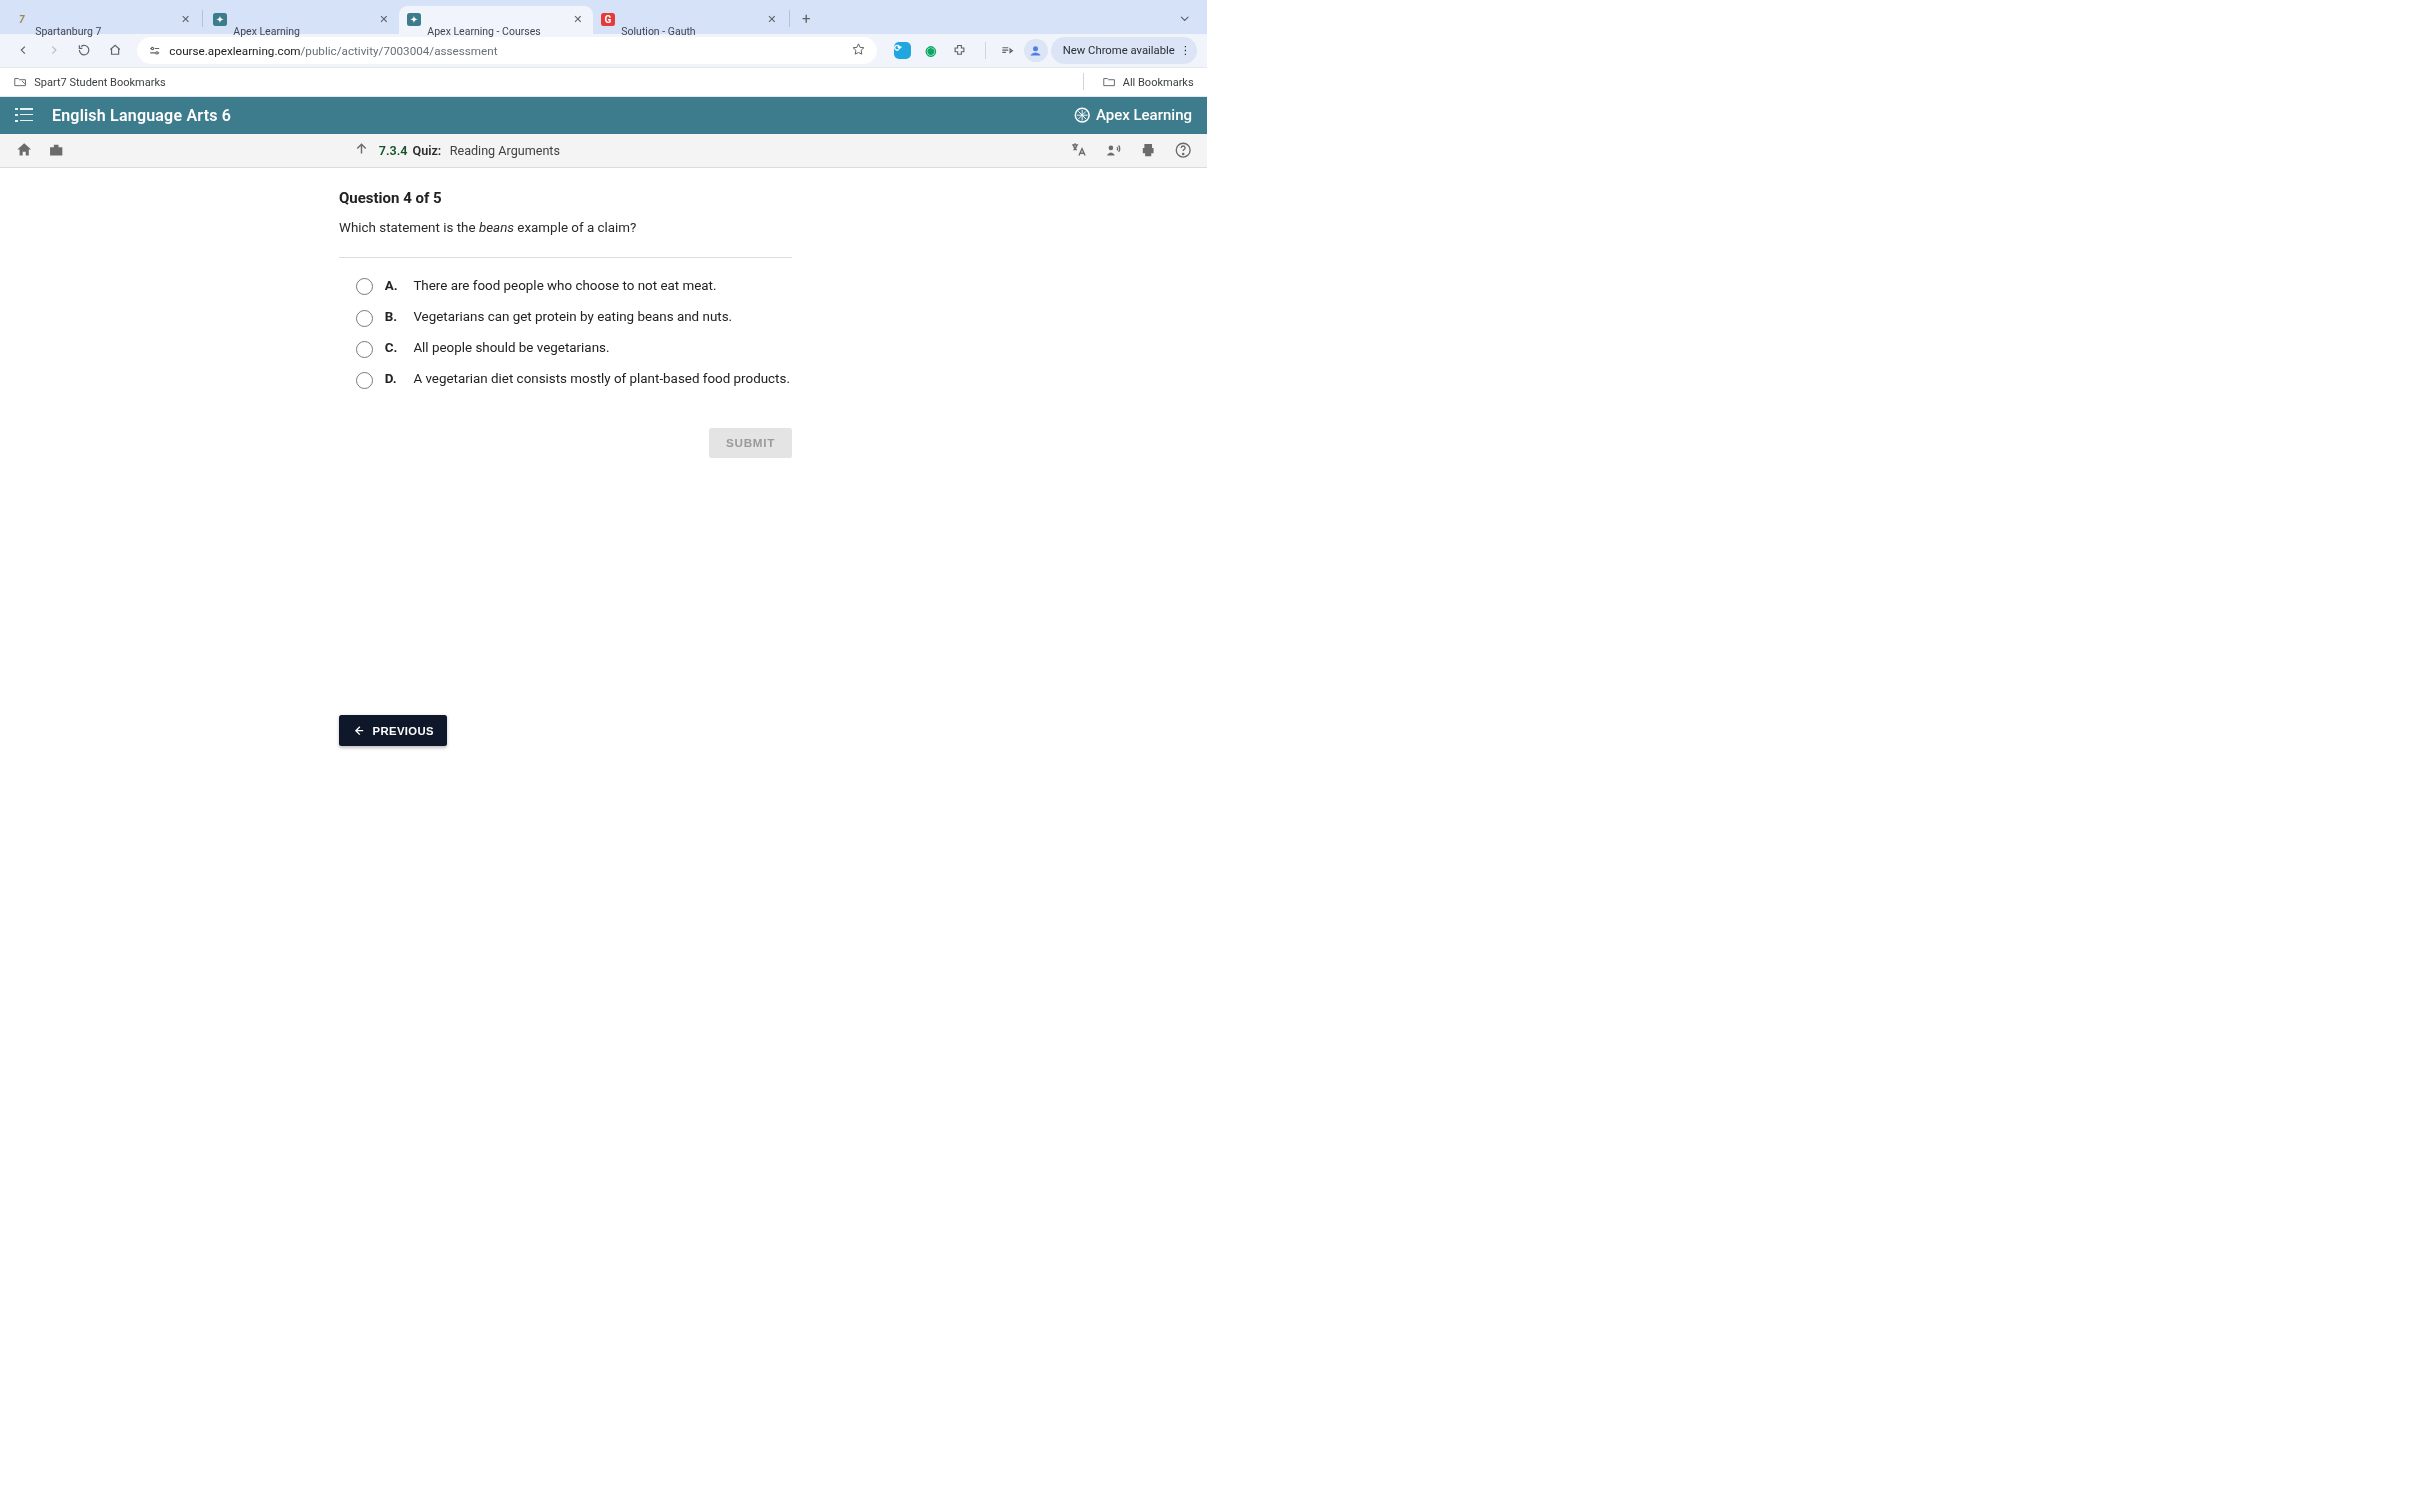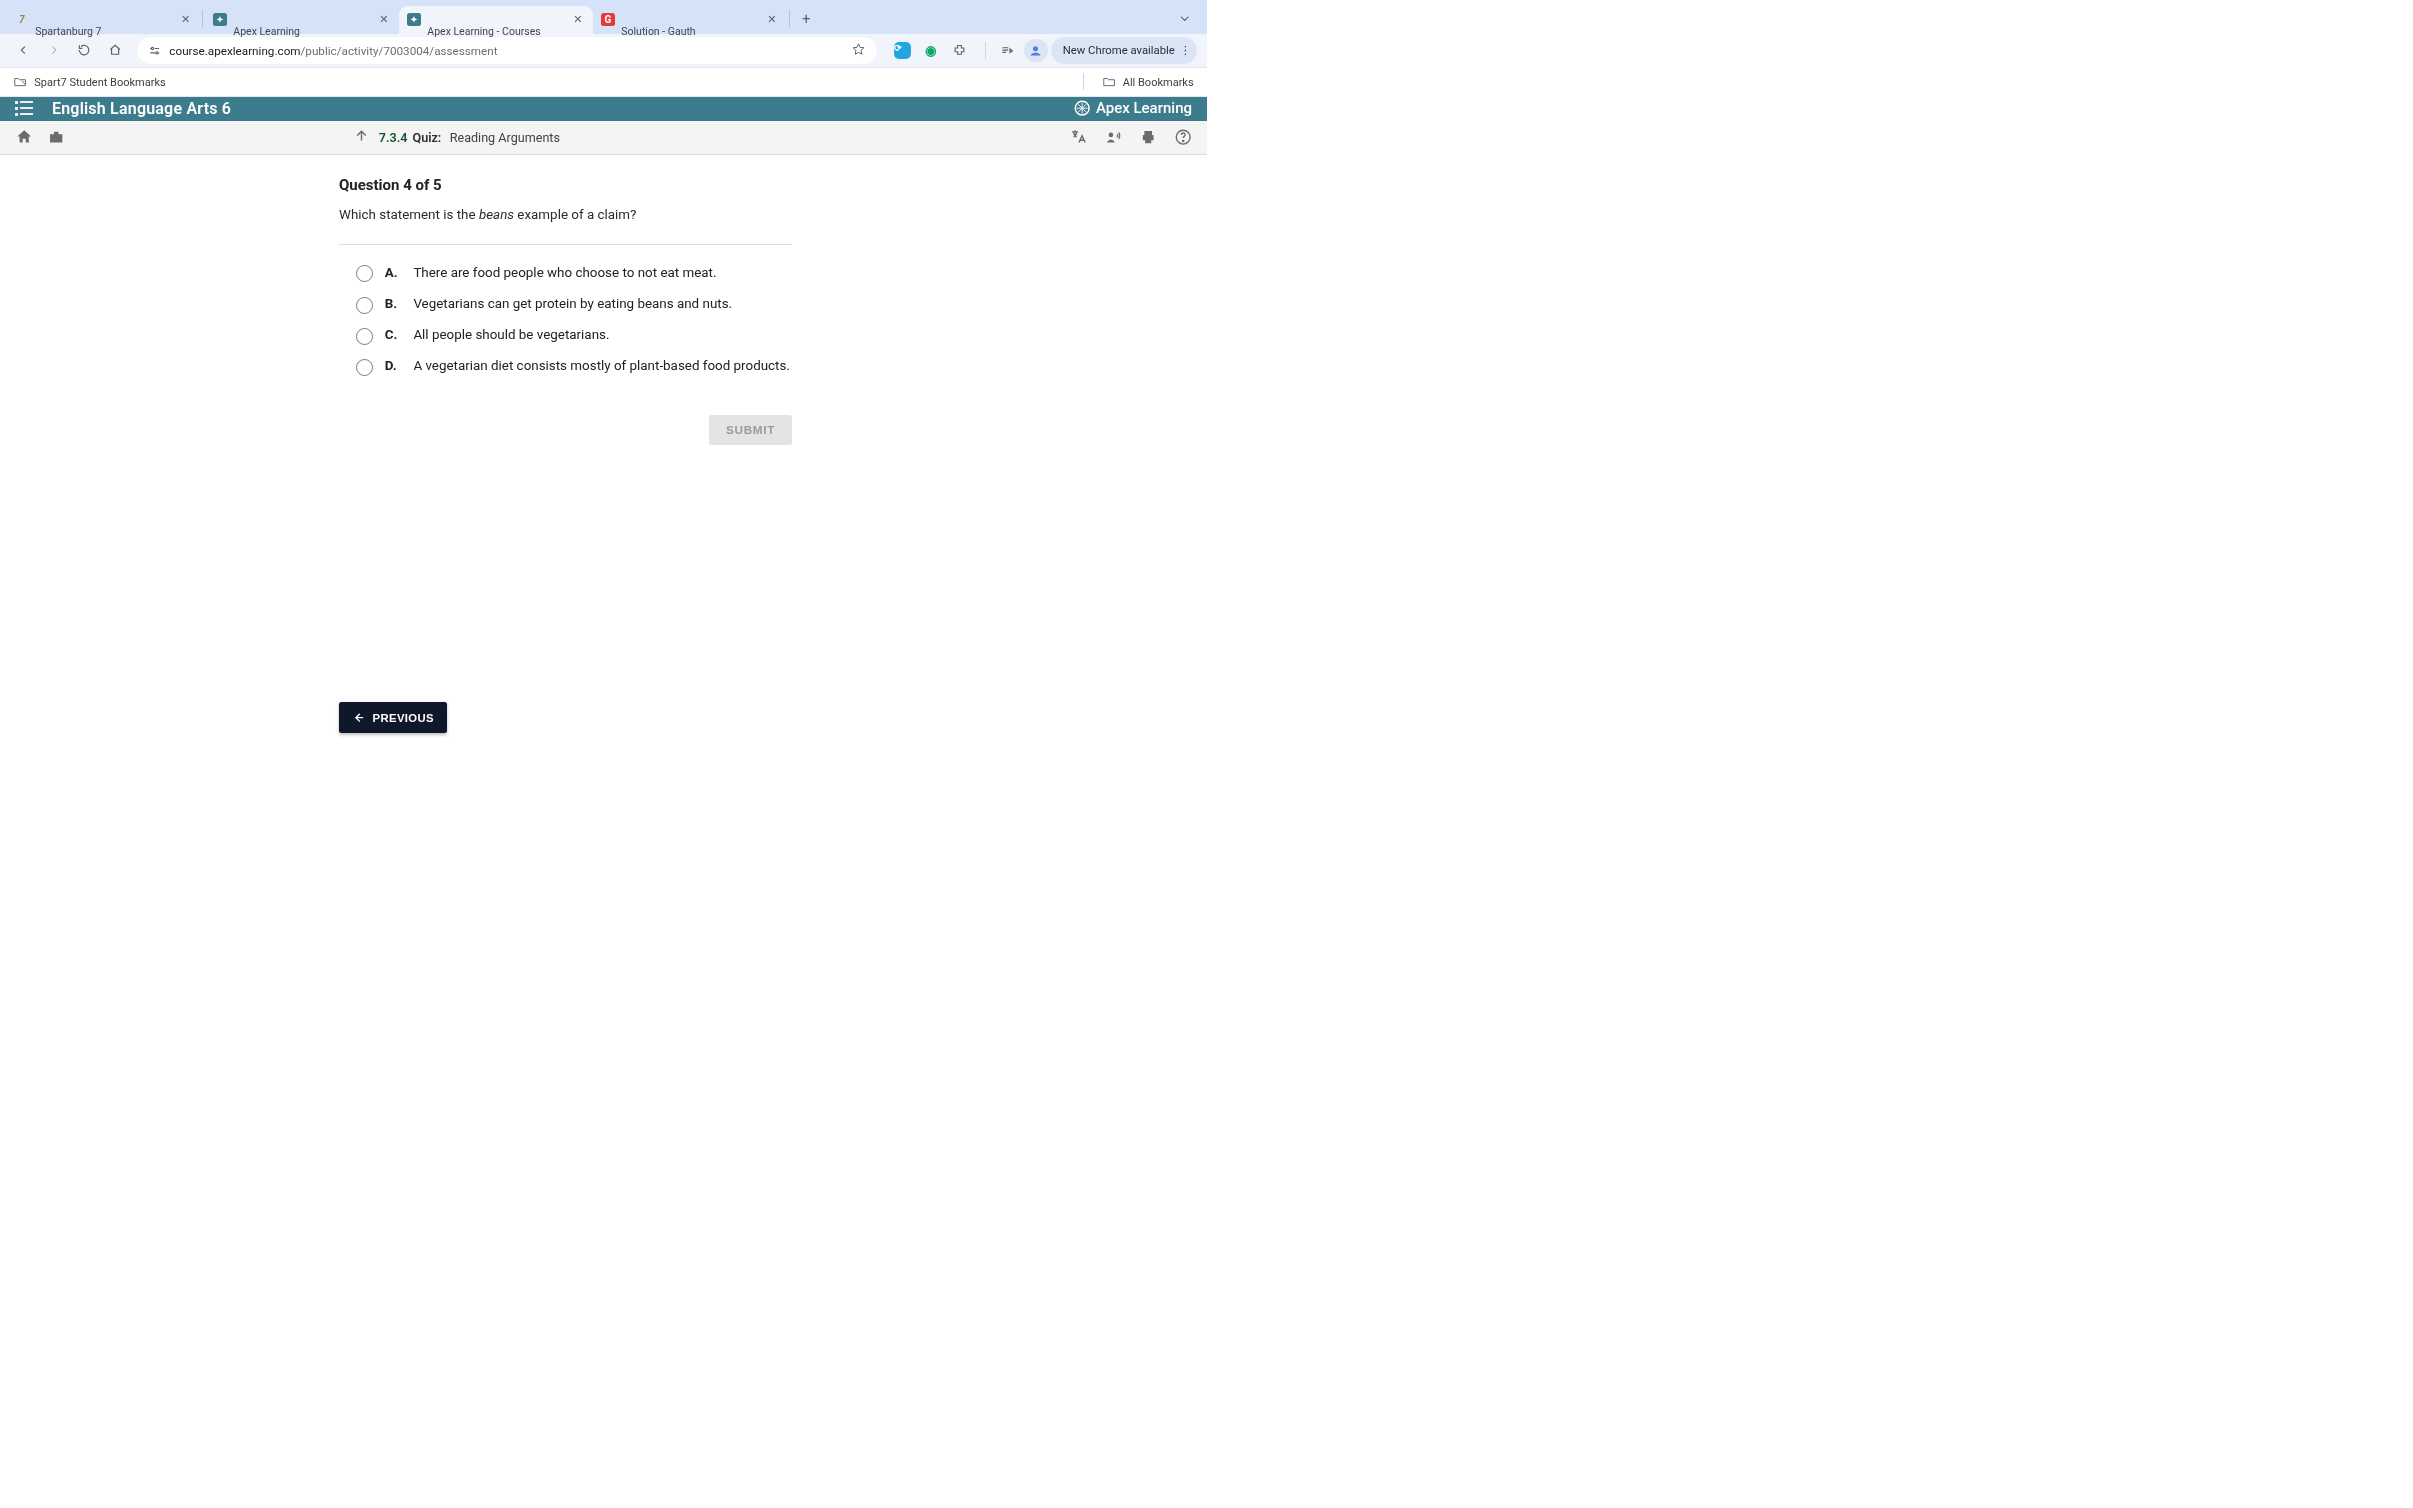--- a/index.html
+++ b/index.html
@@ -94,21 +94,21 @@
 
   .bookmark-bar {
     height:28.5px;background:#fff;display:flex;align-items:center;padding:0 8.4px;font-size:11px;color:#3c4043;border-bottom:0.8px solid #e4e7ed;
   }
   .bm-item { display:flex;align-items:flex-end;gap:6.7px;cursor:pointer;padding:3.4px 5px;border-radius:5px; }
   .bm-item svg { width:14.2px;height:14.2px;stroke:#5f6368;fill:none;stroke-width:1.6; }
   .bm-right { margin-left:auto;display:flex;align-items:center;gap:8px; }
 
   
   .app-header {
-    height:24px;background:#3d7c8c;display:flex;align-items:center;padding:0 15px;color:#fff;gap:15px;
+    height:37px;background:#3d7c8c;display:flex;align-items:center;padding:0 15px;color:#fff;gap:15px;
   }
   .hamburger { width:22px;height:22px;display:flex;flex-direction:column;justify-content:center;gap:3.4px;cursor:pointer;align-items:flex-start; }
   .hamburger .row { display:flex;gap:2.5px; }
   .hamburger .dot { width:2.5px;height:2.5px;background:#eaf0f2;border-radius:0; }
   .hamburger .line { width:13.4px;height:1.7px;background:#eaf0f2; }
   .course-title { font-size:16px;font-weight:600;letter-spacing:0.2px; }
   .brand { margin-left:auto;display:flex;align-items:center;gap:5px;font-size:15px;font-weight:500; }
 
   
   .sub-bar {

